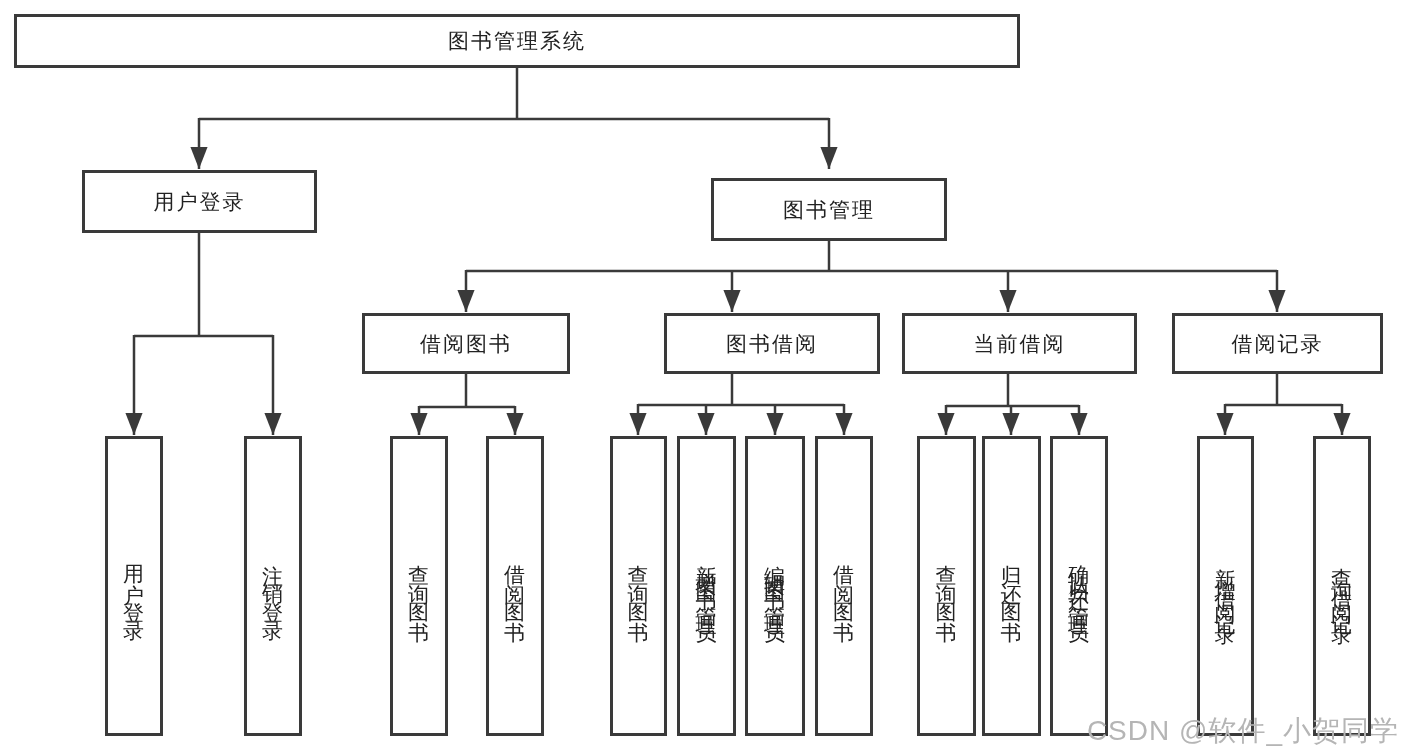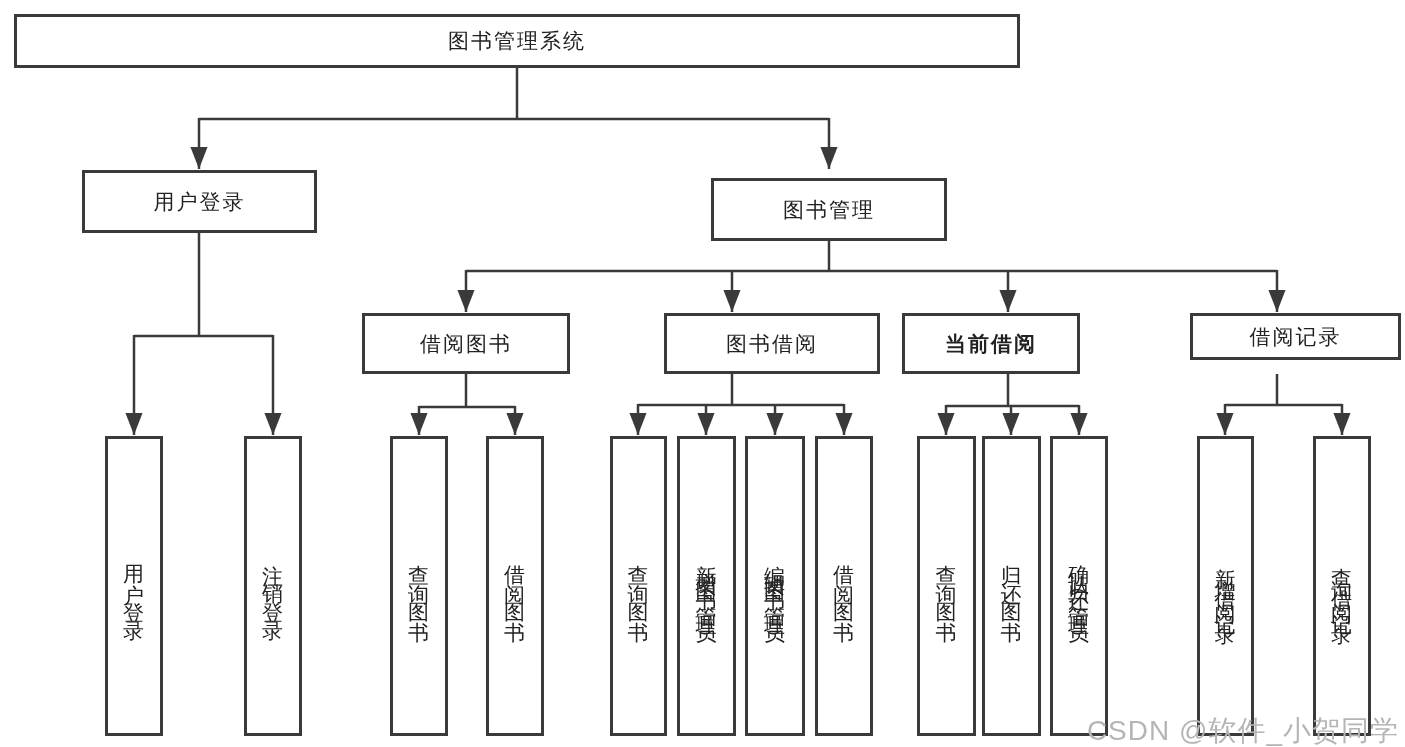--- a/index.html
+++ b/index.html
@@ -107,24 +107,24 @@
   <div class="box hbox" style="left:711px;top:178px;width:236px;height:63px;">
     <span>图书管理</span>
   </div>
 
   <div class="box hbox" style="left:362px;top:313px;width:208px;height:61px;">
     <span>借阅图书</span>
   </div>
   <div class="box hbox" style="left:624px;top:313px;width:216px;height:61px;margin-left:40px;">
     <span>图书借阅</span>
   </div>
-  <div class="box hbox" style="left:902px;top:313px;width:178px;height:61px;font-weight:bold;">
+  <div class="box hbox" style="left:902px;top:313px;width:235px;height:61px;">
     <span>当前借阅</span>
   </div>
-  <div class="box hbox" style="left:1172px;top:313px;width:211px;height:47px;margin-left:18px;">
+  <div class="box hbox" style="left:1172px;top:313px;width:211px;height:61px;">
     <span>借阅记录</span>
   </div>
 
   <div class="box vbox" style="left:105px;top:436px;width:58px;height:300px;">
     <span class="vlabel" style="letter-spacing: 0.9em;">用户登录</span>
   </div>
   <div class="box vbox" style="left:244px;top:436px;width:58px;height:300px;">
     <span class="vlabel" style="letter-spacing: 0.9em;">注销登录</span>
   </div>
 

